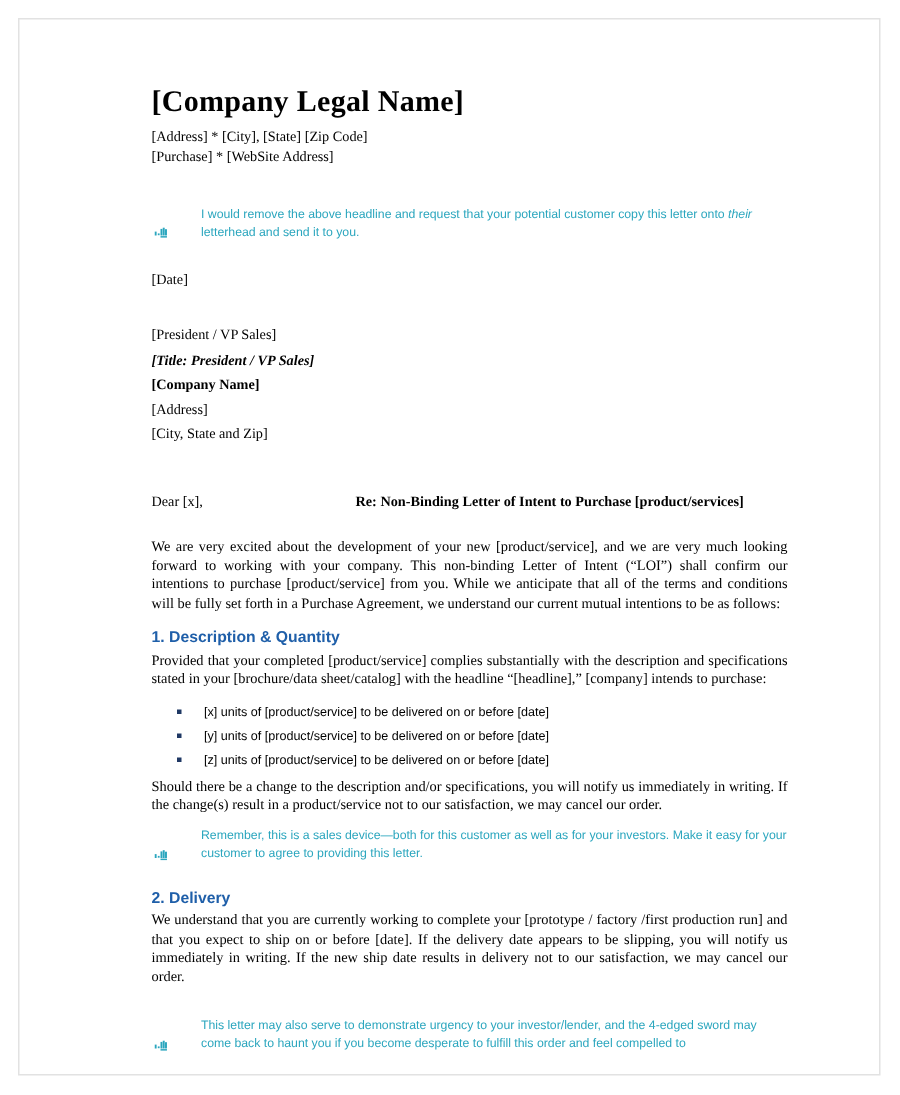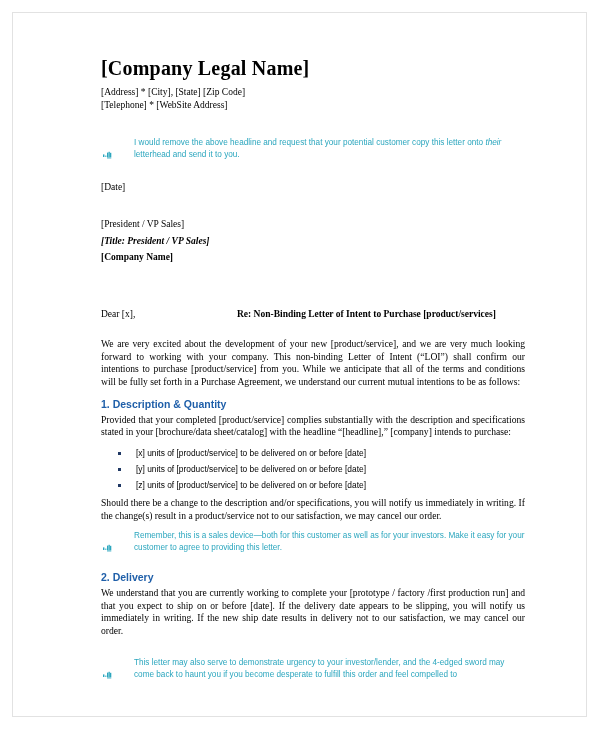--- a/index.html
+++ b/index.html
@@ -155,21 +155,21 @@
 </style>
 </head>
 <body>
 
 <div id="page-frame">
   <div id="content">
 
     <div class="letterhead">
       <div class="company-name">[Company Legal Name]</div>
       <div class="addr-line">[Address] * [City], [State] [Zip Code]</div>
-      <div class="addr-line">[Telephone] * [WebSite Address]</div>
+      <div class="addr-line">[Purchase] * [WebSite Address]</div>
     </div>
 
     <div class="sp26"></div>
 
     <div class="comment">
       <span class="comment-icon">
         <svg width="9" height="9" viewBox="0 0 9 9" xmlns="http://www.w3.org/2000/svg">
           <rect x="0" y="3.4" width="1.4" height="2.6" fill="#2BA6BE"></rect>
           <rect x="2.2" y="4.6" width="1.2" height="1.2" fill="#2BA6BE"></rect>
           <rect x="4.0" y="1.6" width="1.3" height="4.4" fill="#2BA6BE"></rect>
@@ -187,21 +187,23 @@
 
     <div class="sp26"></div>
 
     <div>
       <div class="meta-line">[President / VP Sales]</div>
       <div class="sp6"></div>
       <div class="meta-line bolditalic">[Title: President / VP Sales]</div>
       <div class="sp6"></div>
       <div class="meta-line bold">[Company Name]</div>
       <div class="sp6"></div>
-      <div class="sp6"></div>
+      <div class="meta-line">[Address]</div>
+      <div class="sp6"></div>
+      <div class="meta-line">[City, State and Zip]</div>
     </div>
 
     <div class="sp26"></div>
     <div class="sp8"></div>
 
     <div class="salutation-row">
       <div class="salutation">Dear [x],</div>
       <div class="subject">Re: Non-Binding Letter of Intent to Purchase [product/services]</div>
     </div>
 

